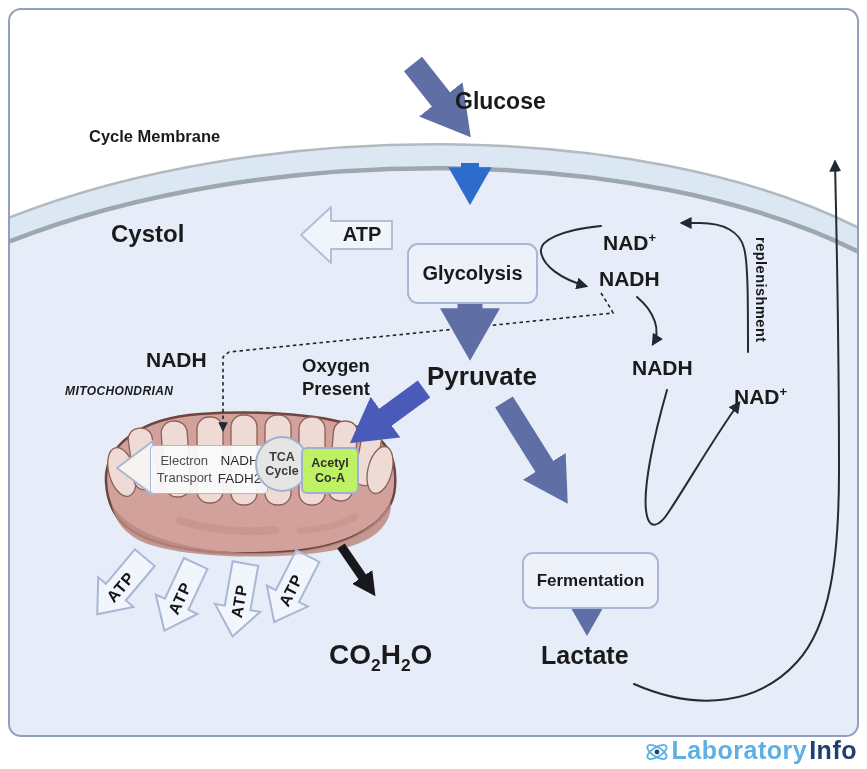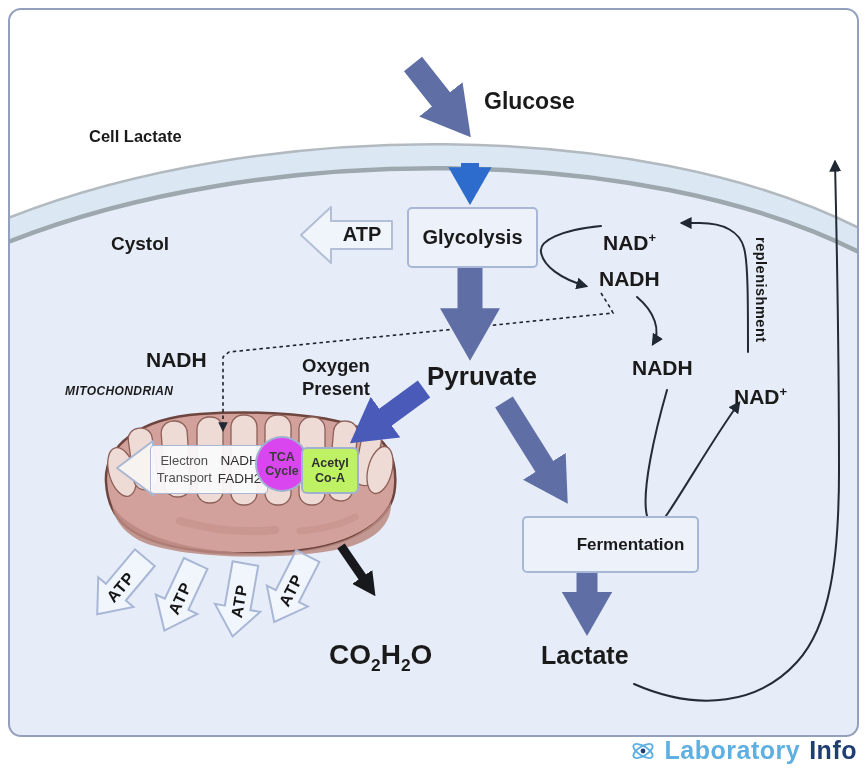--- a/index.html
+++ b/index.html
@@ -1,27 +1,27 @@
 <!DOCTYPE html>
 <html><head>
 <meta charset="utf-8">
 <style>
   html,body{margin:0;padding:0;background:#ffffff;}
   .stage{position:relative;width:867px;height:769px;background:#ffffff;overflow:hidden;
          font-family:"Liberation Sans","DejaVu Sans",sans-serif;color:#1a1a1a;}
   .stage svg.base{position:absolute;left:0;top:0;}
   .lbl{position:absolute;font-weight:bold;color:#1a1a1a;white-space:pre-line;line-height:1.22;}
-  .box{position:absolute;background:#edf2fa;border:2px solid #a9b7d6;border-radius:5px;
-       display:flex;align-items:center;justify-content:center;font-weight:bold;}
+  .box{position:absolute;background:#edf2fa;border:2px solid #a9b7d6;border-radius:11px;
+       display:flex;align-items:center;justify-content:center;font-weight:bold;margin-top:36px;}
   .organelle-box{position:absolute;display:flex;align-items:center;justify-content:center;
        text-align:center;font-weight:bold;}
   .vert{writing-mode:vertical-rl;text-orientation:mixed;}
   sup{font-size:62%;vertical-align:super;}
   sub{font-size:62%;vertical-align:sub;}
-  .logo{position:absolute;right:10px;top:736px;display:flex;align-items:center;gap:9px;
+  .logo{position:absolute;right:10px;top:736px;display:flex;align-items:flex-end;gap:2px;
         font-weight:bold;font-size:25px;letter-spacing:0.5px;}
   .logo .light{color:#5fb0e2;}
   .logo .dark{color:#1e3e74;}
 </style>
 </head>
 <body>
 
 <div class="stage">
 
   <svg class="base" width="867" height="769" viewBox="0 0 867 769">
@@ -115,25 +115,25 @@
         <use href="#atp-arrow-shape" fill="rgba(252,253,255,0.5)" stroke="#a9b7d6" stroke-width="2"></use>
         <text transform="rotate(-90)" x="-1" y="6" text-anchor="middle" font-size="16" font-weight="bold" fill="#141414" letter-spacing="1">ATP</text>
       </g>
       <g transform="translate(291,589) rotate(27)">
         <use href="#atp-arrow-shape" fill="rgba(252,253,255,0.5)" stroke="#a9b7d6" stroke-width="2"></use>
         <text transform="rotate(-90)" x="-1" y="6" text-anchor="middle" font-size="16" font-weight="bold" fill="#141414" letter-spacing="1">ATP</text>
       </g>
     </g>
   </svg>
 
-  <div class="lbl" style="left:89px;top:126px;font-size:16.5px;">Cell Lactate</div>
-
-  <div class="lbl" style="left:111px;top:232px;font-size:19px;">Cystol</div>
-
-  <div class="lbl" style="left:484px;top:87px;font-size:23px;">Glucose</div>
+  <div class="lbl" style="left:89px;top:126px;font-size:16.5px;">Cycle Membrane</div>
+
+  <div class="lbl" style="left:111px;top:219px;font-size:24px;">Cystol</div>
+
+  <div class="lbl" style="left:455px;top:87px;font-size:23px;">Glucose</div>
 
   <div class="lbl" style="left:336px;top:222px;width:52px;text-align:center;font-size:20px;">ATP</div>
 
   <div class="box" style="left:407px;top:207px;width:127px;height:57px;font-size:20px;">
     <span>Glycolysis</span>
   </div>
 
   <div class="lbl" style="left:603px;top:204px;font-size:21px;">
     <span>NAD</span><sup>+</sup>
   </div>
@@ -158,37 +158,37 @@
   <div class="lbl" style="left:65px;top:384px;font-size:12px;letter-spacing:0.4px;font-style:italic;">MITOCHONDRIAN</div>
 
   <div class="organelle-box" style="left:150px;top:445px;width:116px;height:47px;background:rgba(251,251,253,0.93);
         border:1.5px solid #a9b6d4;border-radius:4px;gap:6px;">
     <span class="lbl" style="position:static;font-weight:normal;color:#4e4e4e;font-size:13px;line-height:1.3;text-align:center;">Electron
 Transport</span>
     <span class="lbl" style="position:static;font-weight:normal;color:#2e2e2e;font-size:13.5px;line-height:1.3;text-align:center;">NADH
 FADH2</span>
   </div>
 
-  <div class="organelle-box" style="left:255px;top:436px;width:50px;height:52px;background:#d946ef;
+  <div class="organelle-box" style="left:255px;top:436px;width:50px;height:52px;background:#e5e5e5;
         border:2px solid #9fb0d0;border-radius:50%;font-size:12.5px;color:#3c3c3c;line-height:1.15;">
     <span style="white-space:pre-line;">TCA
 Cycle</span>
   </div>
 
   <div class="organelle-box" style="left:301px;top:447px;width:54px;height:43px;background:#bef264;
         border:2px solid #9fb0d0;border-radius:6px;font-size:12.5px;color:#2f2f2f;line-height:1.2;">
     <span style="white-space:pre-line;">Acetyl
 Co-A</span>
   </div>
 
   <div class="lbl" style="left:329px;top:604px;font-size:28px;">
     <span>CO</span><sub>2</sub><span>H</span><sub>2</sub><span>O</span>
   </div>
 
-  <div class="box" style="left:522px;top:516px;width:133px;height:53px;font-size:17px;padding-left:40px;">
+  <div class="box" style="left:522px;top:516px;width:133px;height:53px;font-size:17px;">
     <span>Fermentation</span>
   </div>
 
   <div class="lbl" style="left:541px;top:640px;font-size:25px;">Lactate</div>
 
   <div class="logo">
     <svg width="26" height="26" viewBox="0 0 26 26">
       <ellipse cx="13" cy="13" rx="11" ry="4.6" transform="rotate(-32 13 13)" fill="none" stroke="#5fb0e2" stroke-width="1.8"></ellipse>
       <ellipse cx="13" cy="13" rx="11" ry="4.6" transform="rotate(32 13 13)" fill="none" stroke="#5fb0e2" stroke-width="1.8"></ellipse>
       <circle cx="13" cy="13" r="2.4" fill="#1e3e74"></circle>

